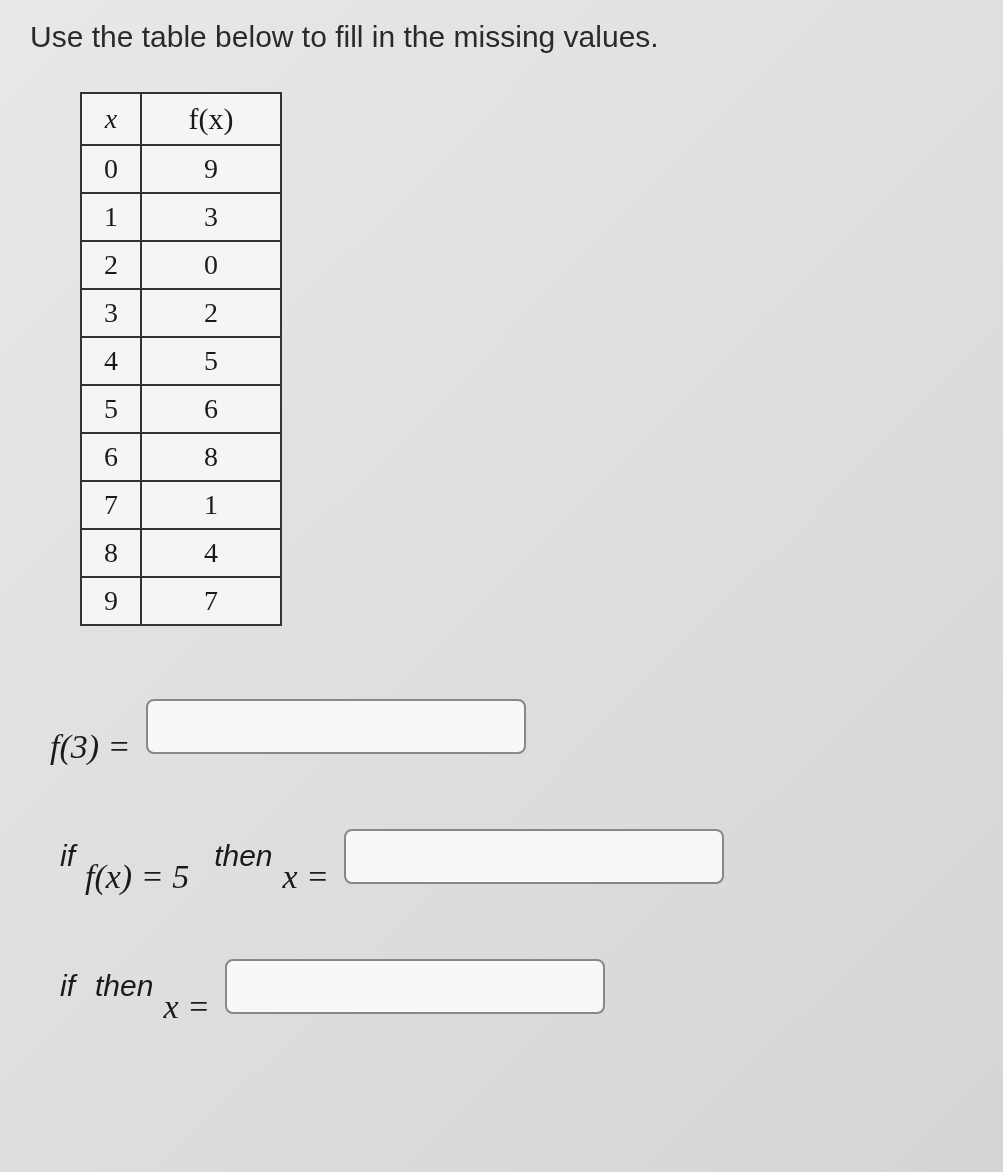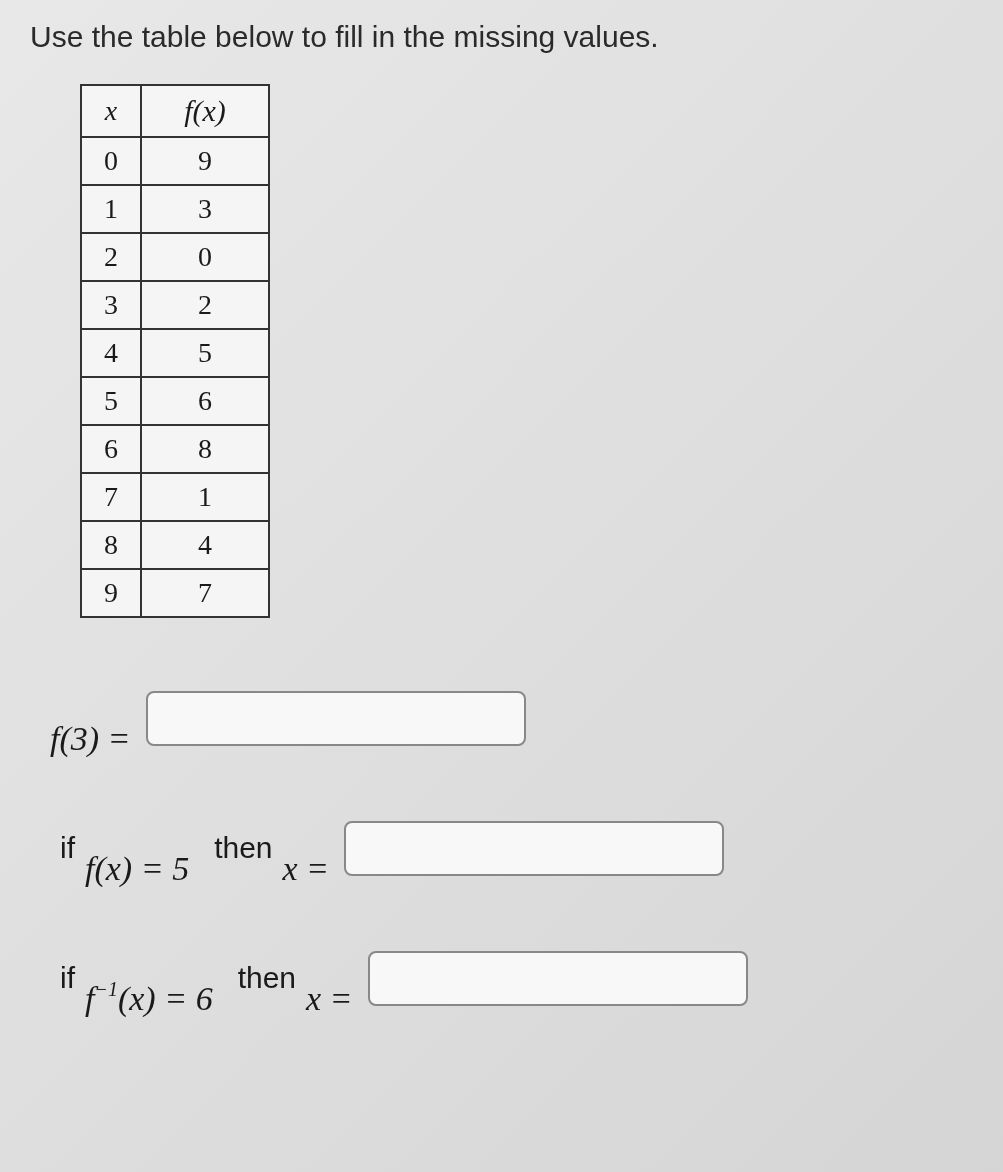--- a/index.html
+++ b/index.html
@@ -10,21 +10,21 @@
     body {
       font-family: Georgia, 'Times New Roman', serif;
       background: linear-gradient(135deg, #e8e8e8 0%, #d5d5d5 100%);
       padding: 20px 30px;
       width: 1003px;
       height: 1172px;
     }
     .instruction {
       font-size: 30px;
       color: #2a2a2a;
-      margin-bottom: 30px;
+      margin-bottom: 38px;
       font-family: 'Trebuchet MS', Arial, sans-serif;
     }
     .table-container {
       margin-left: 50px;
       margin-bottom: 60px;
     }
     table {
       border-collapse: collapse;
       background: #f5f5f5;
     }
@@ -37,22 +37,21 @@
     }
     th {
       padding: 8px 20px;
       font-weight: normal;
     }
     th.x-col {
       width: 60px;
       font-style: italic;
     }
     th.fx-col {
-      width: 128px;
-      font-style: italic;
+      width: 140px;
       font-size: 30px;
     }
     td {
       padding: 6px 20px;
       height: 48px;
     }
     .questions {
       margin-left: 20px;
     }
     .question-row {
@@ -65,20 +64,21 @@
     .math-label {
       font-style: italic;
       font-family: Georgia, 'Times New Roman', serif;
       margin-right: 15px;
       margin-top: 42px;
     }
     .math-text {
       font-family: 'Trebuchet MS', Arial, sans-serif;
       font-size: 30px;
       margin: 0 10px;
+      font-style: italic;
     }
     input[type="text"] {
       border: 2px solid #888;
       border-radius: 8px;
       background: #f8f8f8;
       height: 55px;
       width: 380px;
       font-size: 26px;
       padding: 0 12px;
     }
@@ -158,21 +158,18 @@
     <span class="math-text">if </span>
     <span class="math-label">f(x) = 5</span>
     <span class="math-text"> then </span>
     <span class="math-label">x =</span>
     <input type="text" value="" style="">
   </div>
 
 
   <div class="question-row">
     <span class="math-text">if </span>
-    <span class="math-label">
-      <span>f</span><span class="sup">−1</span><span>(x) = 6</span>
-    </span>
     <span class="math-text"> then </span>
     <span class="math-label">x =</span>
     <input type="text" value="" style="">
   </div>
 
 </div>
 
 </body></html>

